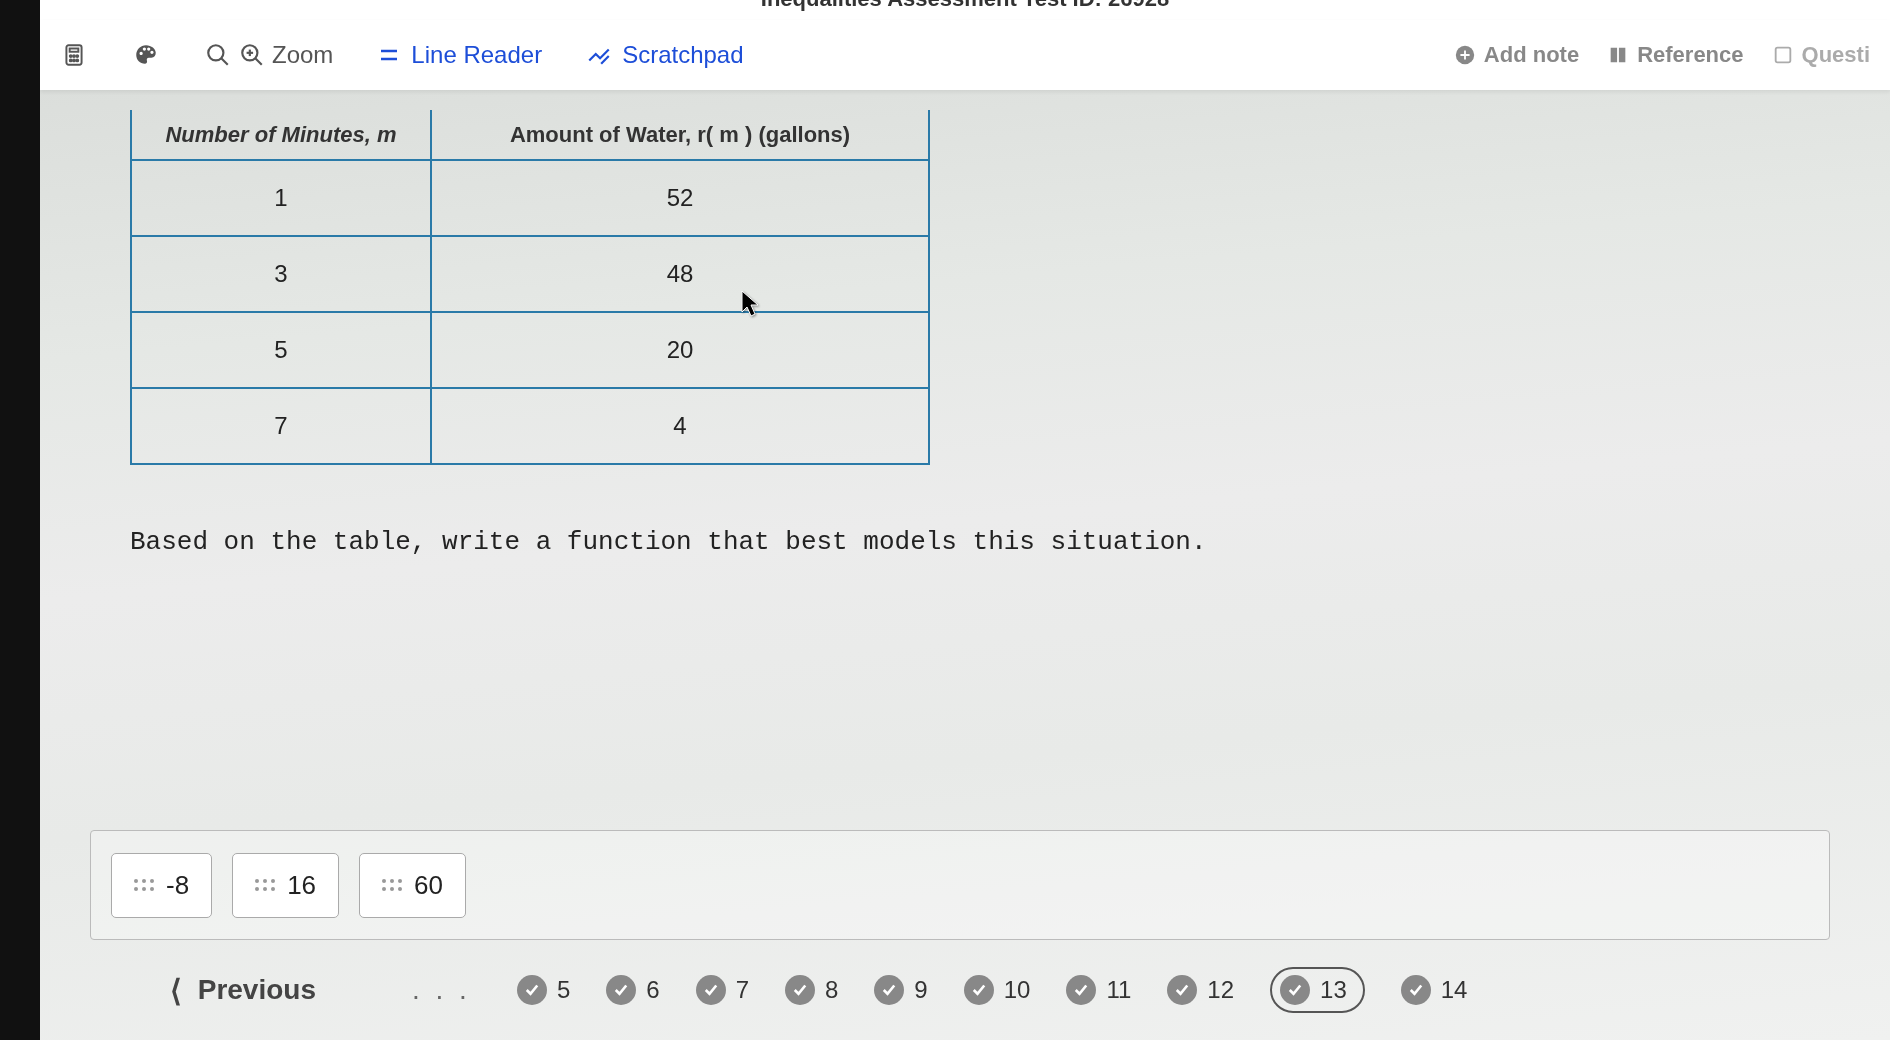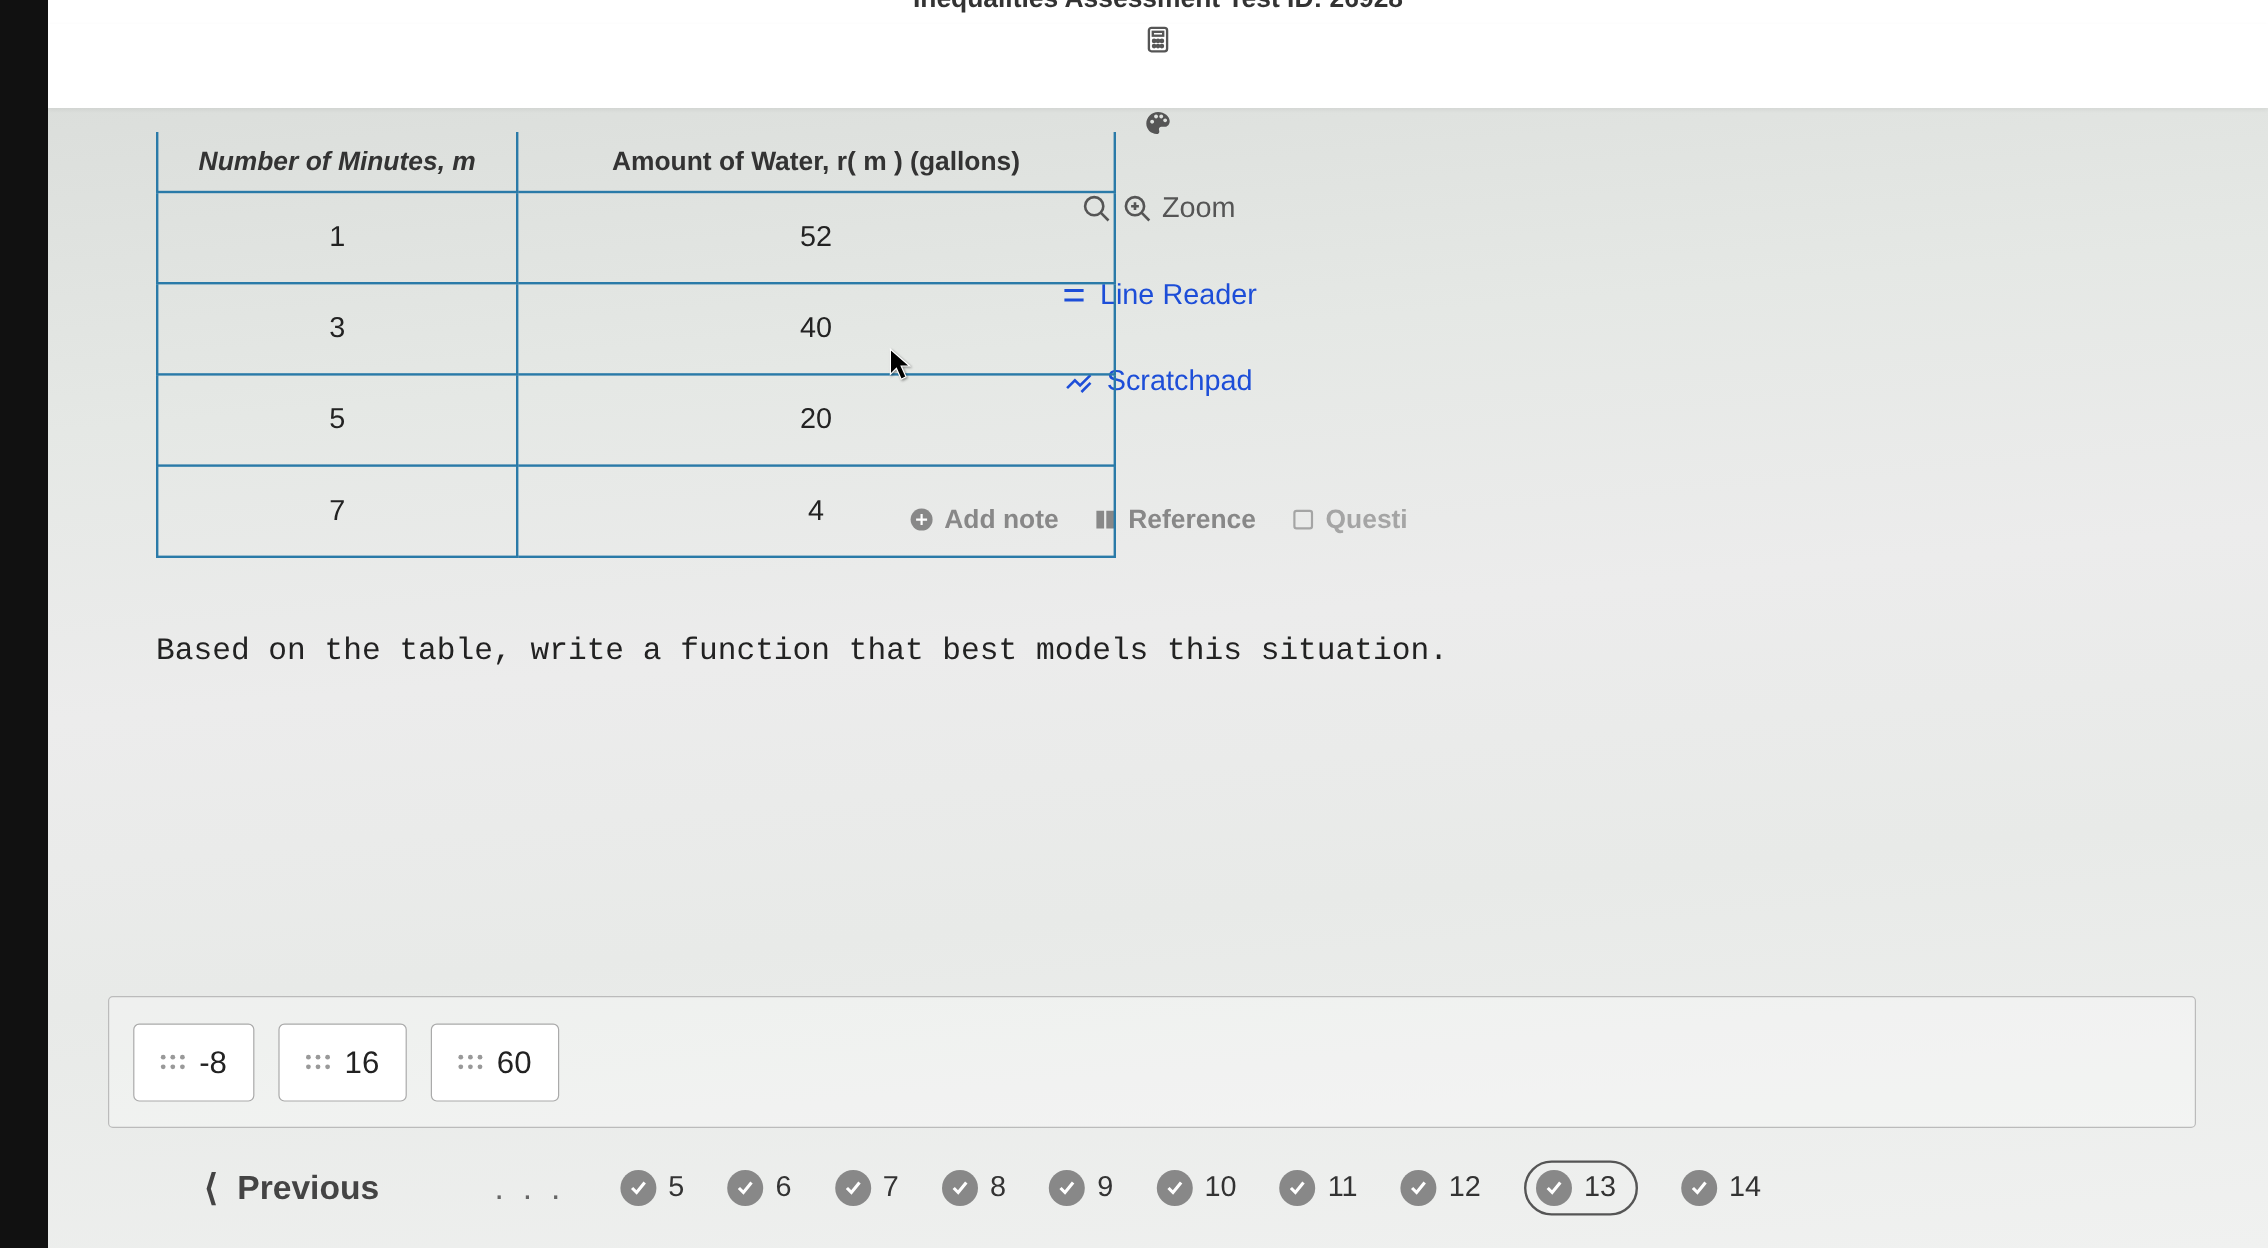--- a/index.html
+++ b/index.html
@@ -40,21 +40,20 @@
     top: 20px;
     left: 0;
     right: 0;
     height: 70px;
     background: #fff;
     display: flex;
     align-items: center;
     padding: 0 20px;
     gap: 44px;
     box-shadow: 0 2px 4px rgba(0,0,0,0.07);
-    flex-direction: column;
   }
   .toolbar .tb-icon {
     width: 28px;
     height: 28px;
     display: inline-flex;
     align-items: center;
     justify-content: center;
     color: #555;
     cursor: pointer;
   }
@@ -314,21 +313,21 @@
           </th>
         </tr>
       </thead>
       <tbody>
         <tr>
           <td>1</td>
           <td>52</td>
         </tr>
         <tr>
           <td>3</td>
-          <td>40</td>
+          <td>48</td>
         </tr>
         <tr>
           <td>5</td>
           <td>20</td>
         </tr>
         <tr>
           <td>7</td>
           <td>4</td>
         </tr>
       </tbody>

